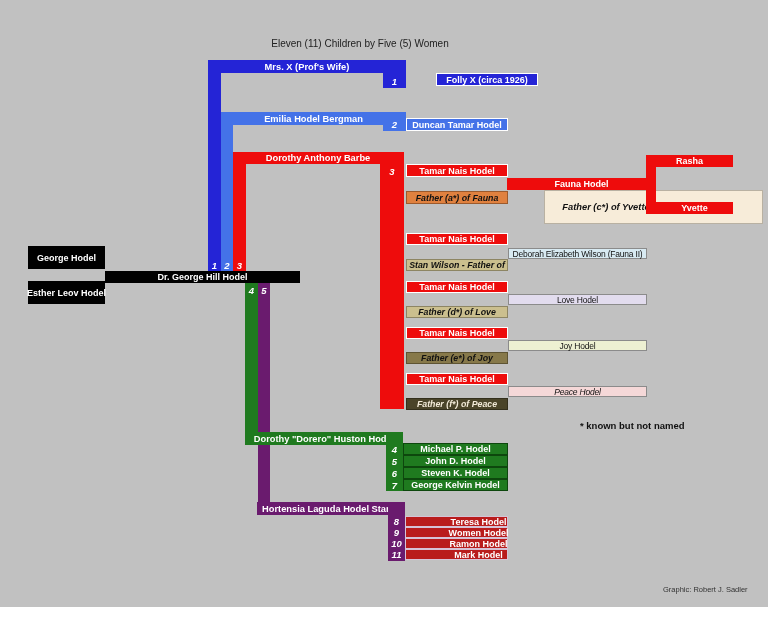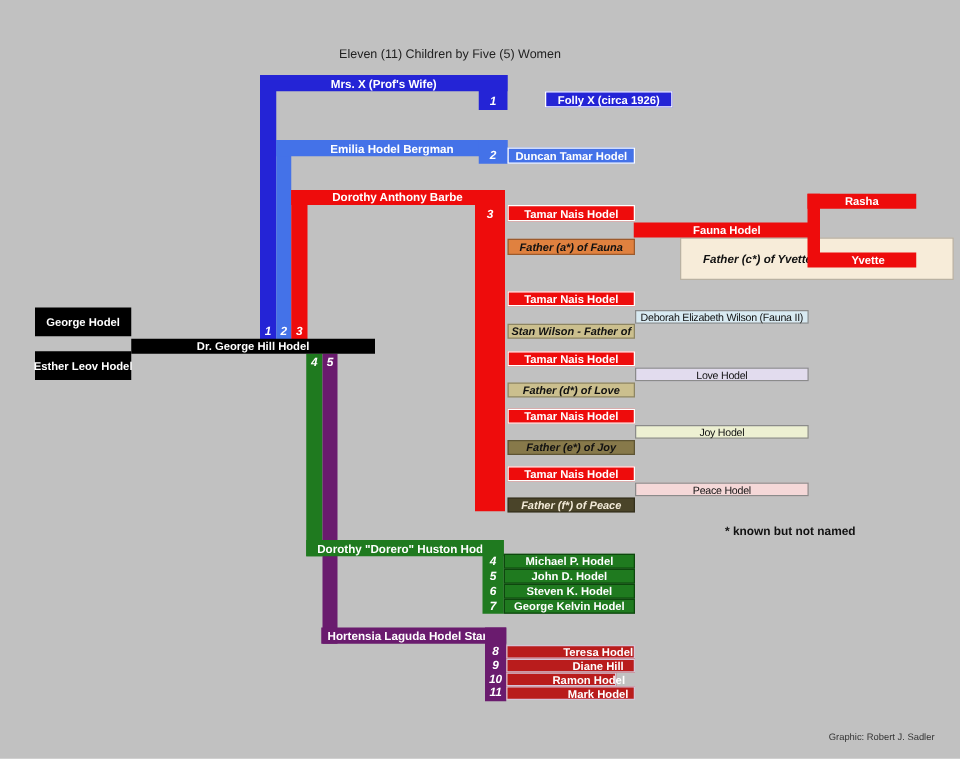--- a/index.html
+++ b/index.html
@@ -85,43 +85,43 @@
 
   <div class="cbox red" style="left:406px;top:281px;width:102px;height:12px;">Tamar Nais Hodel</div>
   <div class="pale" style="left:508px;top:294px;width:139px;height:11px;background:#e2dcee;">Love Hodel</div>
   <div class="fbox" style="left:406px;top:306px;width:102px;height:12px;background:#cbbf8e;">Father (d*) of Love</div>
 
   <div class="cbox red" style="left:406px;top:327px;width:102px;height:12px;">Tamar Nais Hodel</div>
   <div class="pale" style="left:508px;top:340px;width:139px;height:11px;background:#edf0d2;">Joy Hodel</div>
   <div class="fbox" style="left:406px;top:352px;width:102px;height:12px;background:#87794a;">Father (e*) of Joy</div>
 
   <div class="cbox red" style="left:406px;top:373px;width:102px;height:12px;">Tamar Nais Hodel</div>
-  <div class="pale" style="left:508px;top:386px;width:139px;height:11px;background:#f5d8d8;">Peace Hodel</div>
+  <div class="pale" style="left:508px;top:386px;width:139px;height:11px;background:#f5d8d8;font-style:italic;">Peace Hodel</div>
   <div class="fbox lighttext" style="left:406px;top:398px;width:102px;height:12px;background:#4a4429;">Father (f*) of Peace</div>
 
   <div class="bar" style="left:245px;top:432px;width:158px;height:13px;background:#1f7a1f;">Dorothy "Dorero" Huston Hodel</div>
   <div class="trunk" style="left:386px;top:432px;width:17px;height:59px;background:#1f7a1f;"></div>
   <div class="num" style="left:386px;top:443px;width:17px;height:12px;">4</div>
   <div class="num" style="left:386px;top:455px;width:17px;height:12px;">5</div>
   <div class="num" style="left:386px;top:467px;width:17px;height:12px;">6</div>
   <div class="num" style="left:386px;top:479px;width:17px;height:12px;">7</div>
   <div class="cbox green" style="left:403px;top:443px;width:105px;height:12px;">Michael P. Hodel</div>
   <div class="cbox green" style="left:403px;top:455px;width:105px;height:12px;">John D. Hodel</div>
   <div class="cbox green" style="left:403px;top:467px;width:105px;height:12px;">Steven K. Hodel</div>
   <div class="cbox green" style="left:403px;top:479px;width:105px;height:12px;">George Kelvin Hodel</div>
 
   <div class="bar" style="left:257px;top:502px;width:148px;height:13px;background:#6a1b6e;">Hortensia Laguda Hodel Starke</div>
   <div class="trunk" style="left:388px;top:502px;width:17px;height:59px;background:#6a1b6e;"></div>
   <div class="num" style="left:388px;top:516px;width:17px;height:11px;">8</div>
   <div class="num" style="left:388px;top:527px;width:17px;height:11px;">9</div>
   <div class="num" style="left:388px;top:538px;width:17px;height:11px;">10</div>
   <div class="num" style="left:388px;top:549px;width:17px;height:11px;">11</div>
   <div class="cbox purple" style="left:405px;top:516px;width:103px;height:11px;">Teresa Hodel</div>
-  <div class="cbox purple" style="left:405px;top:527px;width:103px;height:11px;">Diane Hill</div>
-  <div class="cbox purple" style="left:405px;top:538px;width:88px;height:11px;">Ramon Hodel</div>
+  <div class="cbox purple" style="left:405px;top:527px;width:103px;height:11px;">Women Hodel</div>
+  <div class="cbox purple" style="left:405px;top:538px;width:103px;height:11px;">Ramon Hodel</div>
   <div class="cbox purple" style="left:405px;top:549px;width:103px;height:11px;">Mark Hodel</div>
 
   <div class="blackbox" style="left:28px;top:246px;width:77px;height:23px;">George Hodel</div>
   <div class="blackbox" style="left:28px;top:281px;width:77px;height:23px;">Esther Leov Hodel</div>
   <div class="blackbox" style="left:105px;top:271px;width:195px;height:12px;">Dr. George Hill Hodel</div>
 
   <div class="legend" style="left:580px;top:420px;">* known but not named</div>
   <div class="credit" style="left:663px;top:585px;">Graphic: Robert J. Sadler</div>
 
   <div class="bottomstrip"></div>

